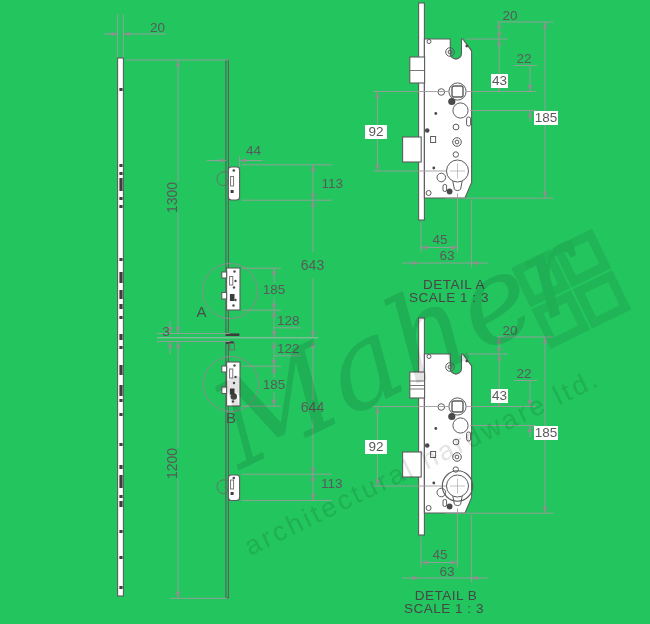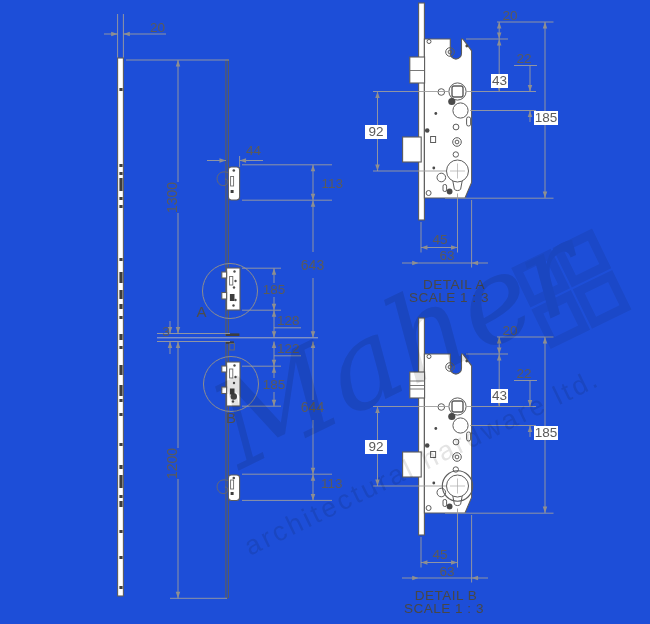--- a/index.html
+++ b/index.html
@@ -1,16 +1,16 @@
 <!DOCTYPE html>
 <html><head>
 <meta charset="utf-8">
 <style>
   html,body{margin:0;padding:0;background:#ffffff;}
-  .page{position:relative;width:650px;height:624px;background:#1d4ed8;overflow:hidden;
+  .page{position:relative;width:650px;height:624px;background:#22c55e;overflow:hidden;
         font-family:"Liberation Sans", sans-serif;}
   svg{display:block;}
   
   .ln{stroke:#5c5c5c;stroke-width:1.1;fill:none;}
   .lnw{stroke:#5c5c5c;stroke-width:1.1;fill:#ffffff;}
   .lnt{stroke:#6a6a6a;stroke-width:0.9;fill:none;}
   .dm{stroke:#9d9d9d;stroke-width:0.9;fill:none;}
   .cl{stroke:#b9b9b9;stroke-width:0.9;fill:none;}
   .ring{stroke:#8d8d8d;stroke-width:1;fill:none;}
   .dk{fill:#3d3d3d;stroke:none;}

